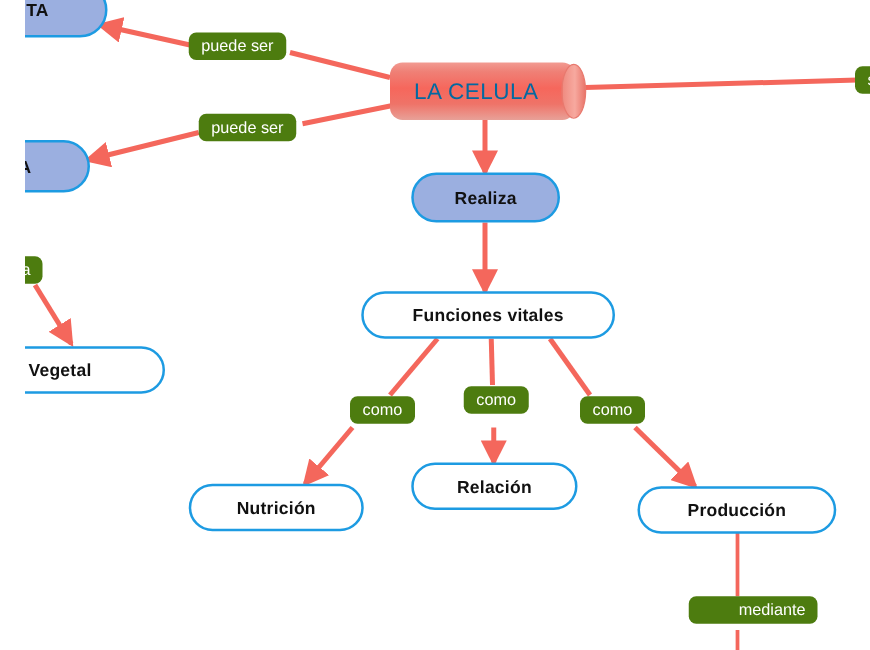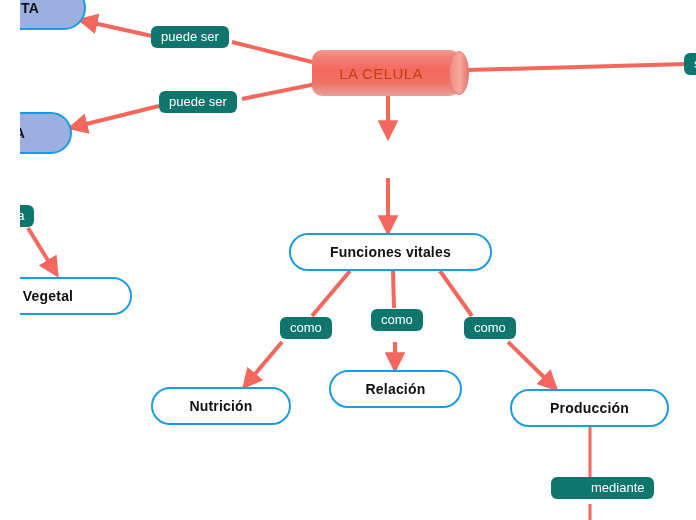--- a/index.html
+++ b/index.html
@@ -80,35 +80,35 @@
   }
   .cyl-label {
     position: absolute;
     left: 0;
     top: 0;
     width: 100%;
     height: 100%;
     display: flex;
     align-items: center;
     justify-content: center;
-    color: #c2410c;
-    font-size: 15px;
+    color: #0369a1;
+    font-size: 18px;
     letter-spacing: 0.4px;
     padding-right: 10px;
     box-sizing: border-box;
   }
 
   
   .linklabel {
     position: absolute;
     box-sizing: border-box;
     display: flex;
     align-items: center;
     justify-content: center;
-    background: #0f766e;
+    background: #4d7c0f;
     color: #ffffff;
     border-radius: 6px;
     font-size: 13px;
     white-space: nowrap;
     padding: 4px 10px;
     line-height: 1.1;
   }
 </style>
 </head>
 <body>
@@ -156,20 +156,23 @@
   <div class="node filled" style="left:-52px; top:112px; width:104px; height:42px;">
     <span>A</span>
   </div>
 
   <div class="cylinder" style="left:292px; top:50px; width:148px; height:46px;">
     <div class="cyl-body"></div>
     <div class="cyl-cap"></div>
     <div class="cyl-label">LA CELULA</div>
   </div>
 
+  <div class="node filled" style="left:309px; top:138px; width:119px; height:40px;">
+    <span>Realiza</span>
+  </div>
 
   <div class="node" style="left:269px; top:233px; width:203px; height:38px;">
     <span>Funciones vitales</span>
   </div>
 
   <div class="node" style="left:131px; top:387px; width:140px; height:38px;justify-content:center;">
     <span>Nutrición</span>
   </div>
 
   <div class="node" style="left:490px; top:389px; width:159px; height:38px;">

